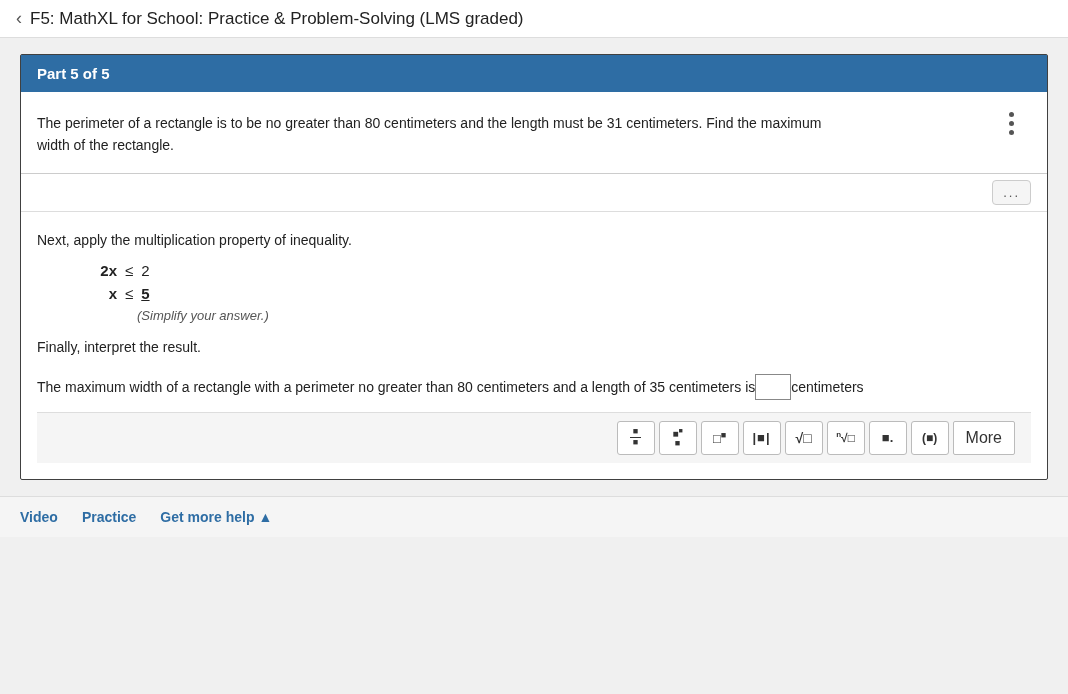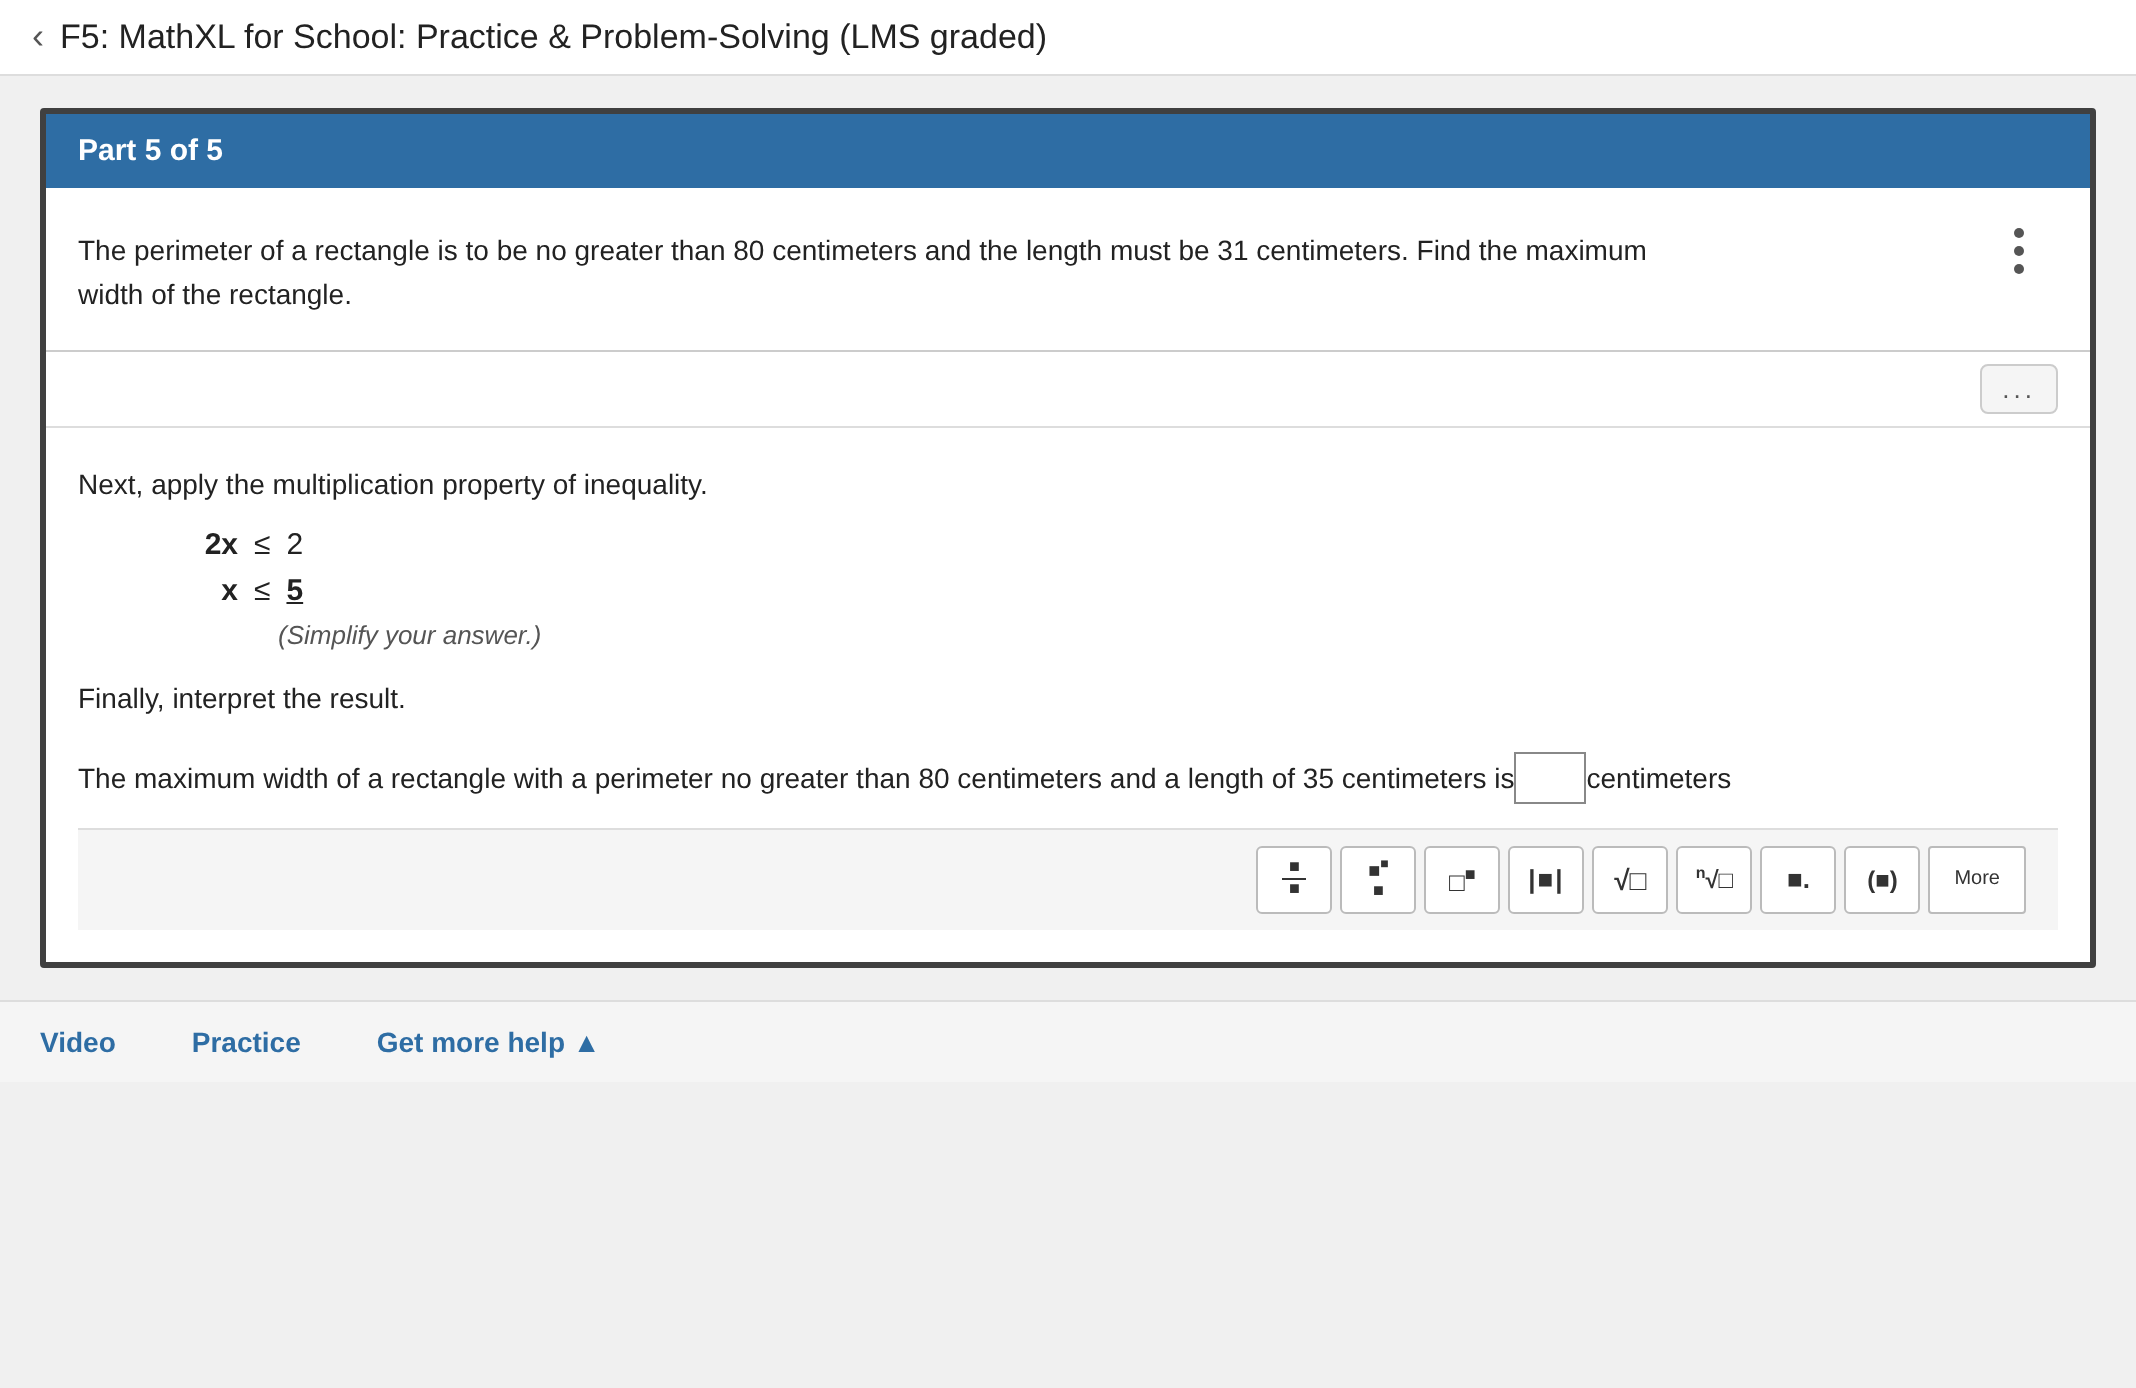--- a/index.html
+++ b/index.html
@@ -29,21 +29,21 @@
     .top-bar-title {
       font-size: 17px;
       color: #222;
       font-weight: normal;
     }
 
     
     .main-container {
       background: #fff;
       margin: 16px 20px;
-      border: 3px solid #404040;
+      border: 1px solid #404040;
       border-radius: 2px;
     }
 
     
     .part-header {
       background: #2e6da4;
       color: #fff;
       padding: 10px 16px;
       font-size: 15px;
       font-weight: bold;
@@ -168,32 +168,32 @@
       color: #333;
       font-weight: bold;
     }
     .toolbar-btn-more {
       background: #fff;
       border: 1px solid #bbb;
       border-radius: 2px;
       padding: 4px 12px;
       height: 34px;
       cursor: pointer;
-      font-size: 10px;
+      font-size: 16px;
       color: #333;
     }
 
     
     .bottom-bar {
       background: #f5f5f5;
       border-top: 1px solid #ddd;
       padding: 12px 20px;
       display: flex;
       align-items: center;
-      gap: 38px;
+      gap: 24px;
     }
     .bottom-link {
       font-size: 14px;
       color: #2e6da4;
       cursor: pointer;
       text-decoration: none;
       font-weight: bold;
     }
 
     

